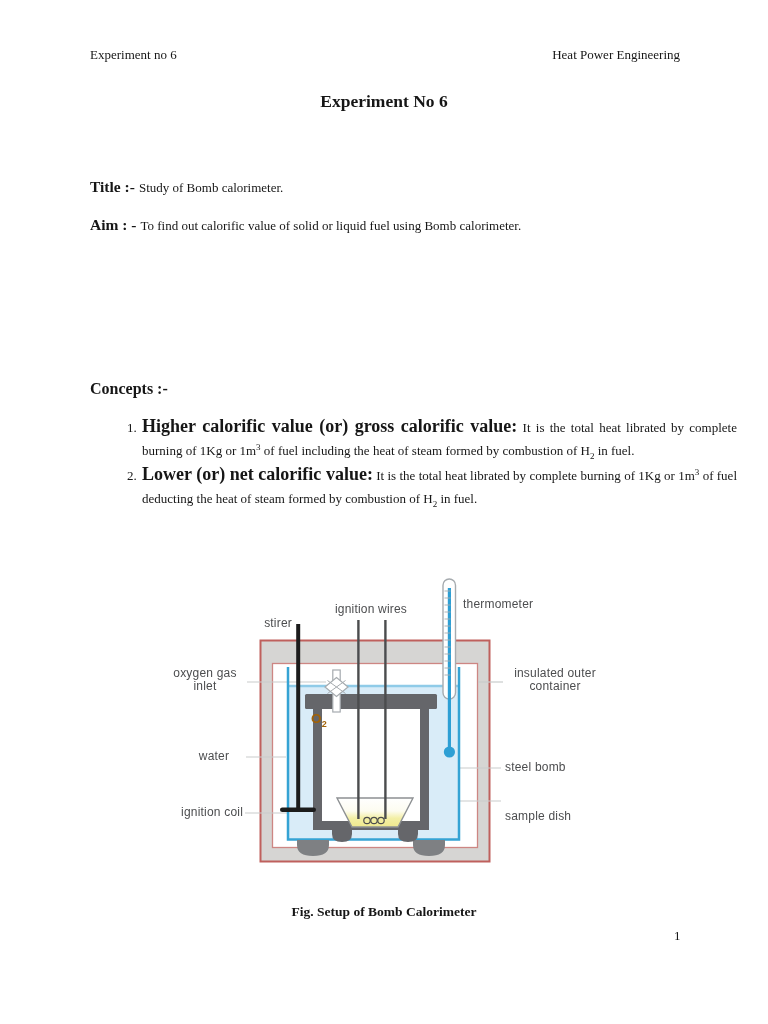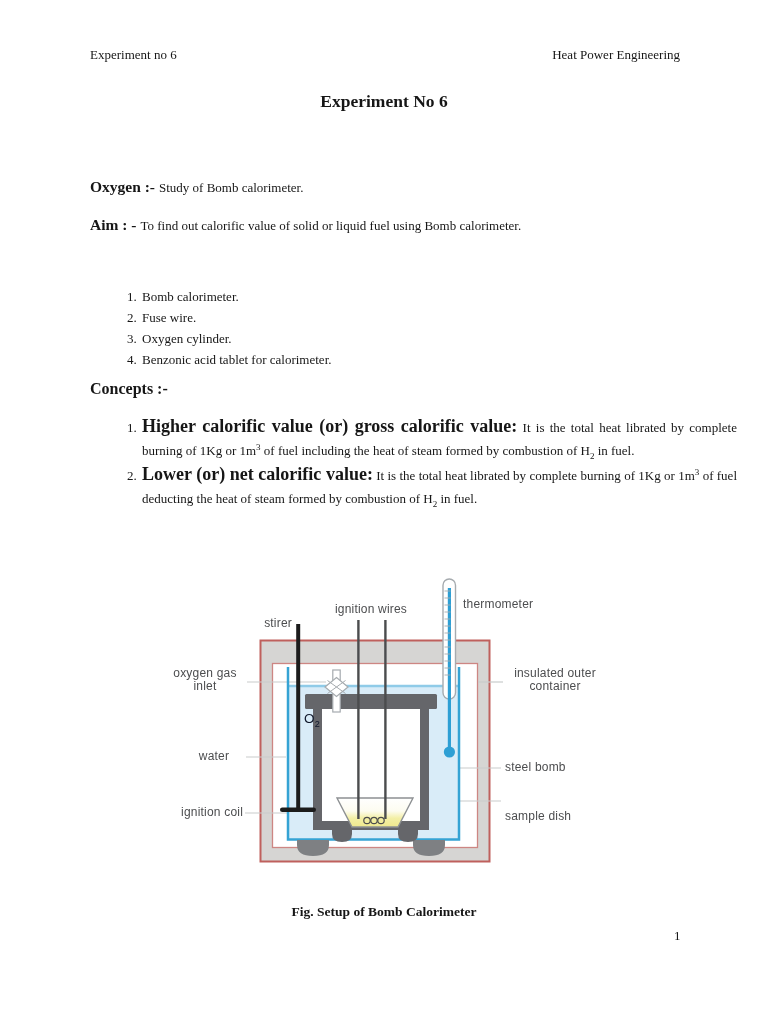--- a/index.html
+++ b/index.html
@@ -32,54 +32,48 @@
           white-space:normal;}
   .fl-stirer{top:42px;left:55px;width:74px;text-align:right;}
   .fl-wires{top:28px;left:160px;width:96px;text-align:center;white-space:nowrap;}
   .fl-thermo{top:23px;left:300px;white-space:nowrap;}
   .fl-oxy{top:92px;left:0px;width:84px;text-align:center;}
   .fl-insul{top:92px;left:340px;width:104px;text-align:center;}
   .fl-water{top:175px;left:21px;width:60px;text-align:center;}
   .fl-steel{top:186px;left:342px;white-space:nowrap;}
   .fl-coil{top:231px;left:0px;width:80px;text-align:right;}
   .fl-dish{top:235px;left:342px;white-space:nowrap;}
-  .fl-o2{top:137px;left:141px;font-size:13.5px;font-weight:normal;color:#0f172a;}
+  .fl-o2{top:137px;left:148px;font-size:13.5px;font-weight:bold;color:#a16207;}
   .fl-o2 sub{font-size:9px;}
 
   .caption{position:absolute;top:904px;left:0;width:768px;text-align:center;
            font-size:13.5px;font-weight:bold;}
   .pagenum{position:absolute;top:928px;left:674px;font-size:13px;}
 </style>
 </head>
 <body>
 
 <div class="page">
 
   <div class="hdr">
     <span>Experiment no 6</span>
     <span>Heat Power Engineering</span>
   </div>
 
   <div class="doc-title">Experiment No 6</div>
 
   <div class="line-block" style="top:178px;">
-    <span class="inline-head">Oxygen :-</span><span>Study of Bomb calorimeter.</span>
+    <span class="inline-head">Title :-</span><span>Study of Bomb calorimeter.</span>
   </div>
 
   <div class="line-block" style="top:216px;">
     <span class="inline-head">Aim : -</span><span>To find out calorific value of solid or liquid fuel using Bomb calorimeter.</span>
   </div>
 
 
-  <ol class="doc-list apparatus">
-    <li>Bomb calorimeter.</li>
-    <li>Fuse wire.</li>
-    <li>Oxygen cylinder.</li>
-    <li>Benzonic acid tablet for calorimeter.</li>
-  </ol>
 
   <div class="line-block sect-head" style="top:380px;">Concepts :-</div>
 
   <ol class="doc-list concepts">
     <li><b>Higher calorific value (or) gross calorific value:</b><span> It is the total heat librated by complete burning of 1Kg or 1m</span><sup class="s3">3</sup><span> of fuel including the heat of steam formed by combustion of H</span><sub class="s2">2</sub><span> in fuel.</span></li>
     <li><b>Lower (or) net calorific value:</b><span> It is the total heat librated by complete burning of 1Kg or 1m</span><sup class="s3">3</sup><span> of fuel deducting the heat of steam formed by combustion of H</span><sub class="s2">2</sub><span> in fuel.</span></li>
   </ol>
 
   <div class="figure">
     <svg width="452" height="300" viewBox="0 0 452 300">

